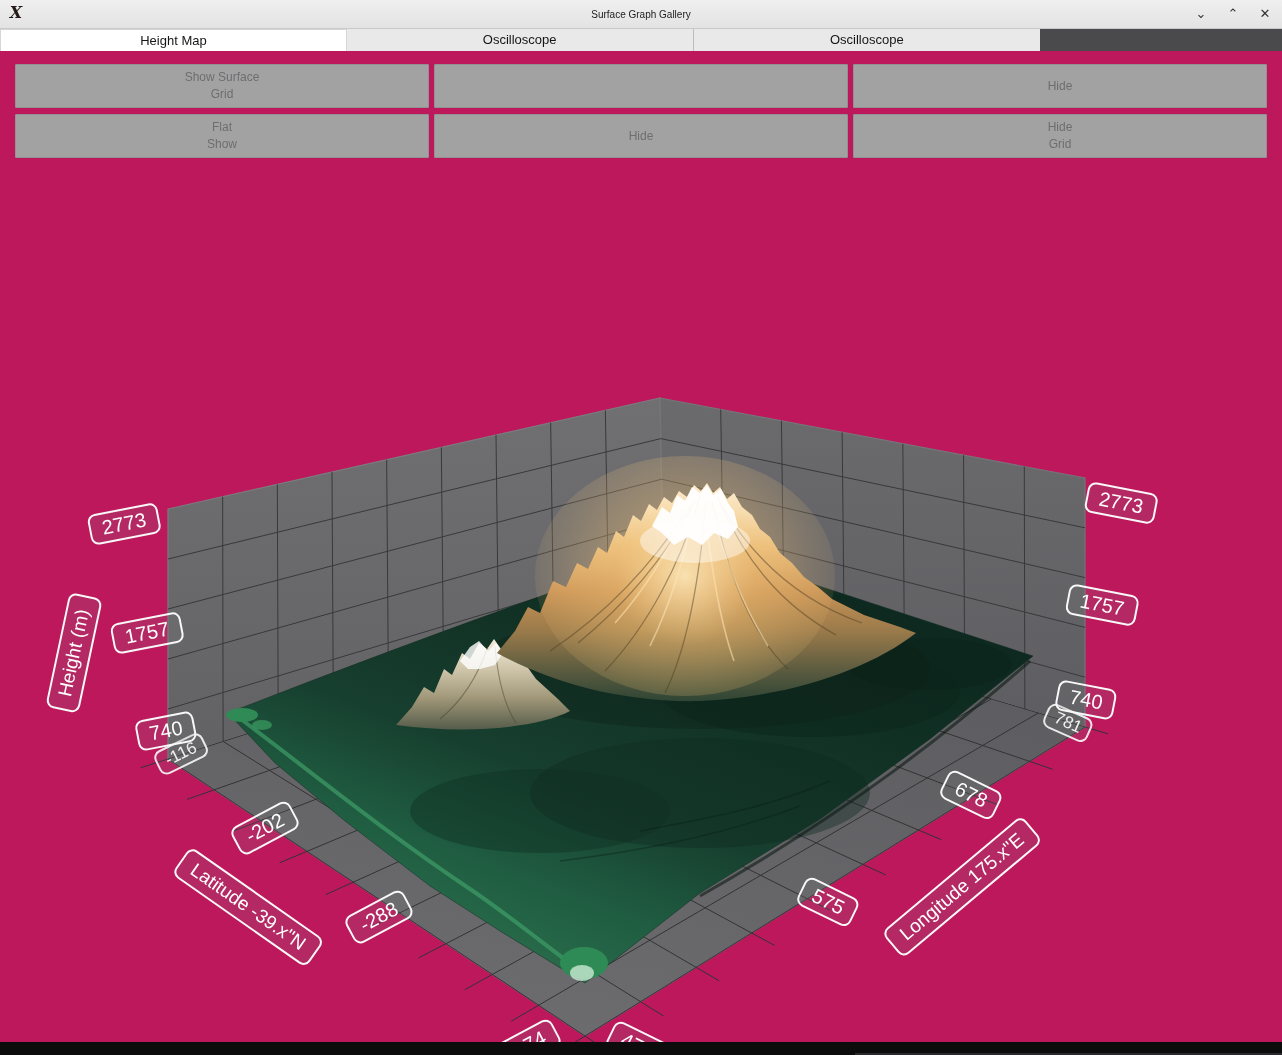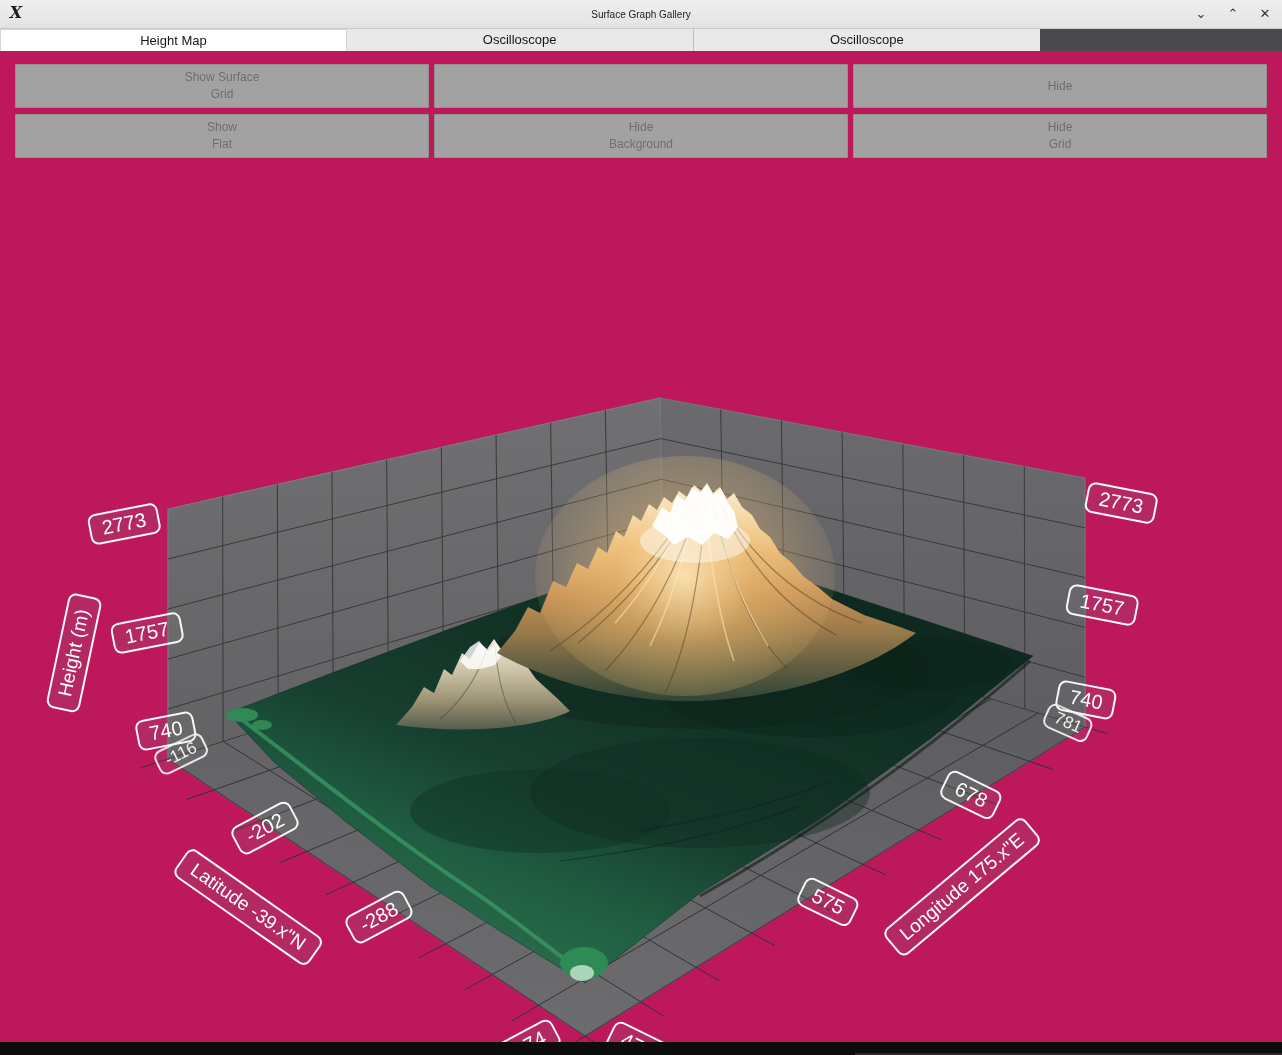--- a/index.html
+++ b/index.html
@@ -75,26 +75,25 @@
       <div class="qbtn">
         <span>Show Surface</span>
         <span>Grid</span>
       </div>
       <div class="qbtn">
       </div>
       <div class="qbtn">
         <span>Hide</span>
       </div>
       <div class="qbtn">
+        <span>Flat</span>
         <span>Show</span>
-        <span>Flat</span>
       </div>
       <div class="qbtn">
         <span>Hide</span>
-        <span>Background</span>
       </div>
       <div class="qbtn">
         <span>Hide</span>
         <span>Grid</span>
       </div>
     </div>
 
     <div class="plot-area">
       <svg id="plot3d" width="1282" height="991" viewBox="0 50 1282 991">
         <defs>

